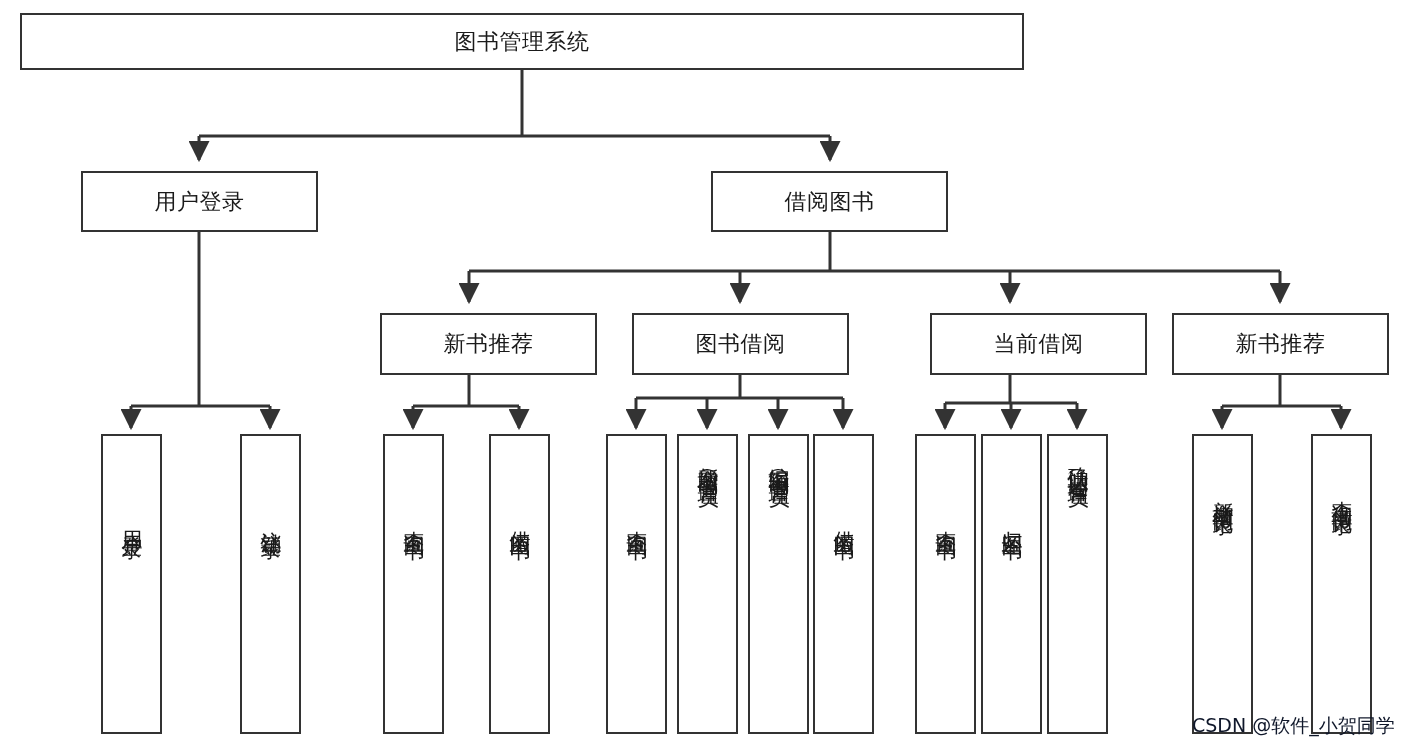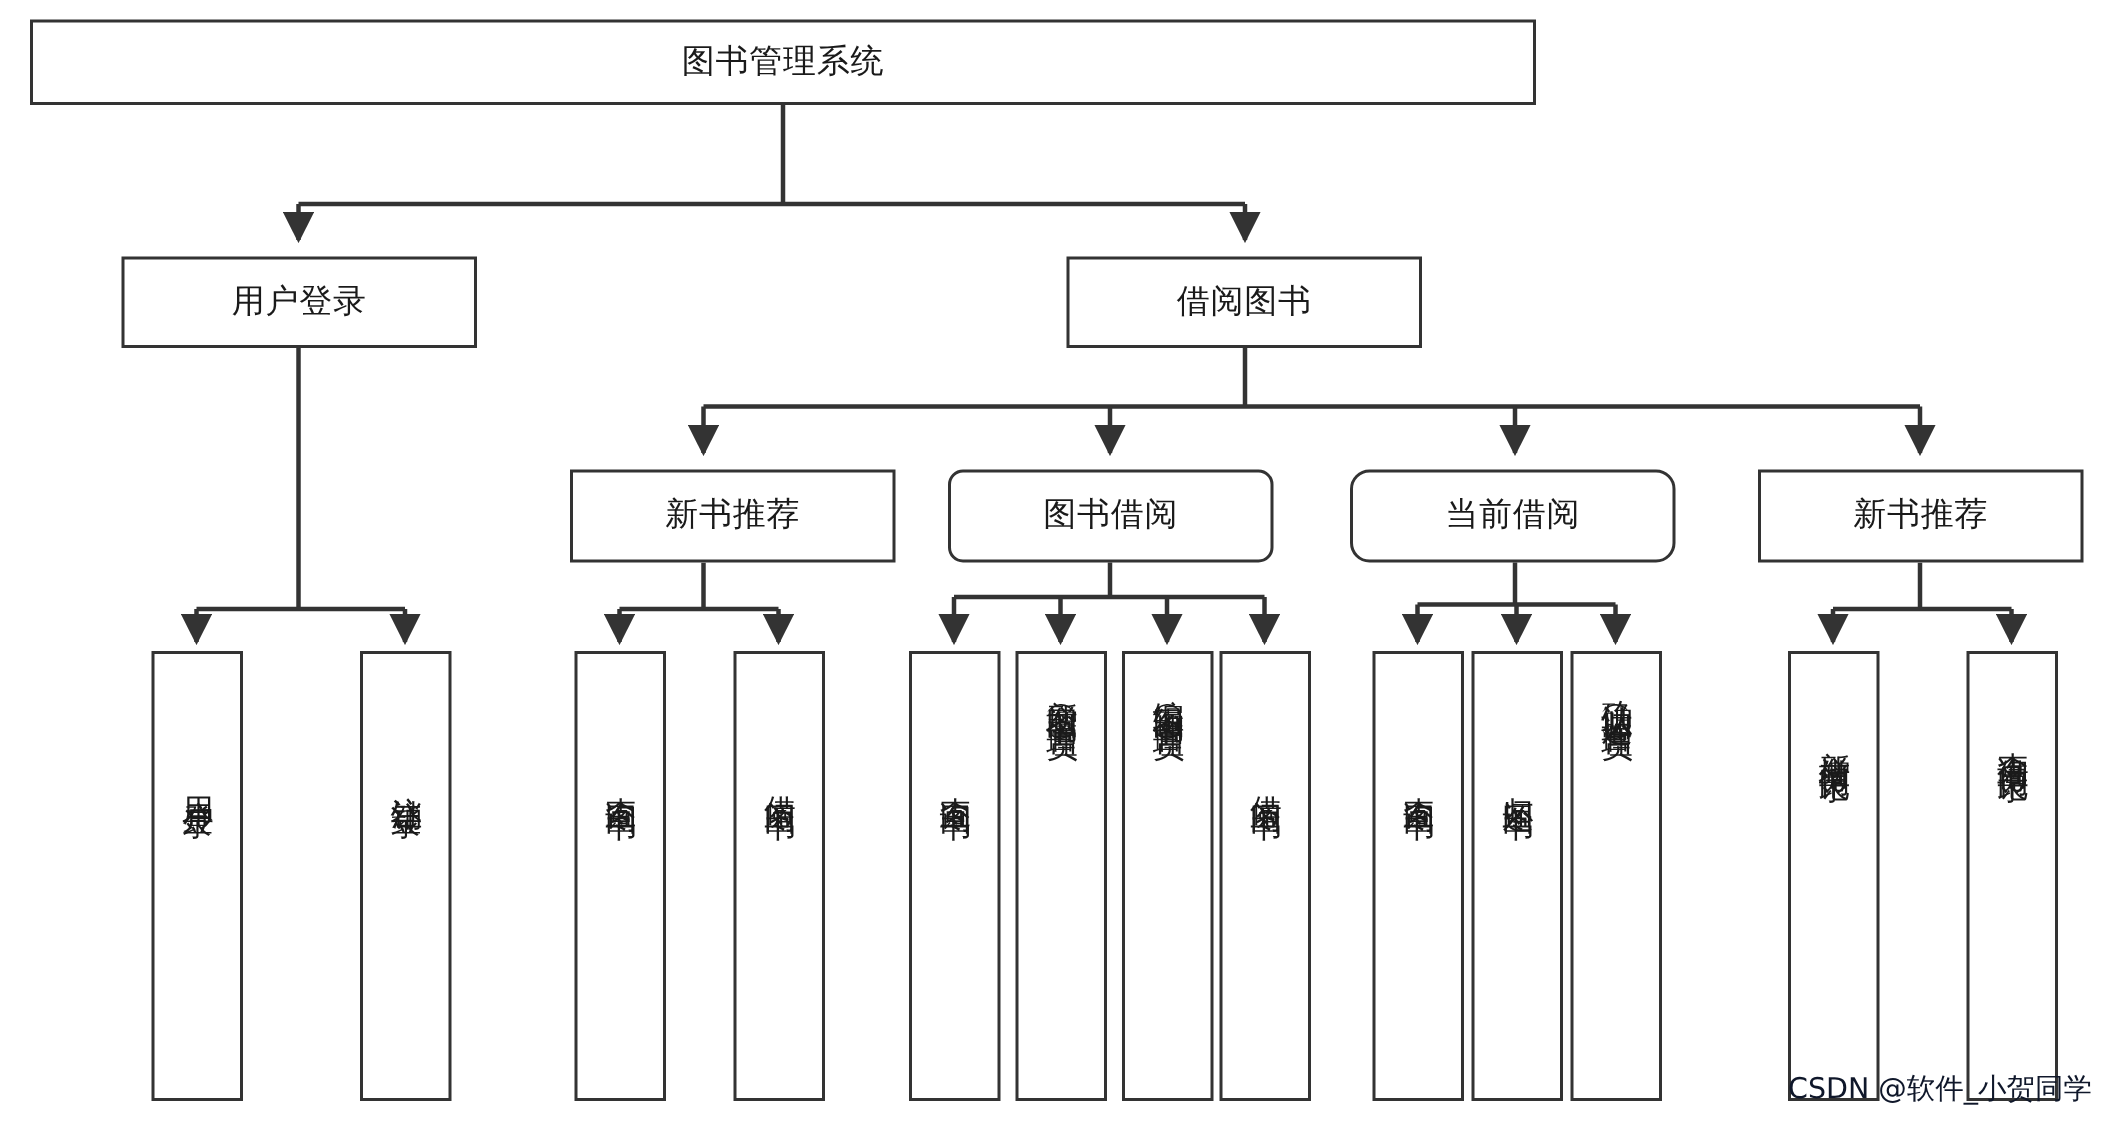--- a/index.html
+++ b/index.html
@@ -135,24 +135,24 @@
   <div class="node-box" style="left:81px; top:171px; width:237px; height:61px;">
     <span class="node-label">用户登录</span>
   </div>
   <div class="node-box" style="left:711px; top:171px; width:237px; height:61px;">
     <span class="node-label">借阅图书</span>
   </div>
 
   <div class="node-box" style="left:380px; top:313px; width:217px; height:62px;">
     <span class="node-label">新书推荐</span>
   </div>
-  <div class="node-box" style="left:632px; top:313px; width:217px; height:62px;border-radius:10px;">
+  <div class="node-box" style="left:632px; top:313px; width:217px; height:62px;">
     <span class="node-label">图书借阅</span>
   </div>
-  <div class="node-box" style="left:900px; top:313px; width:217px; height:62px;border-radius:13px;">
+  <div class="node-box" style="left:930px; top:313px; width:217px; height:62px;">
     <span class="node-label">当前借阅</span>
   </div>
   <div class="node-box" style="left:1172px; top:313px; width:217px; height:62px;">
     <span class="node-label">新书推荐</span>
   </div>
 
   <div class="node-box vertical pad-low" style="left:101px; top:434px; width:61px; height:300px;">
     <span class="node-label">用户登录</span>
   </div>
   <div class="node-box vertical pad-low" style="left:240px; top:434px; width:61px; height:300px;">

